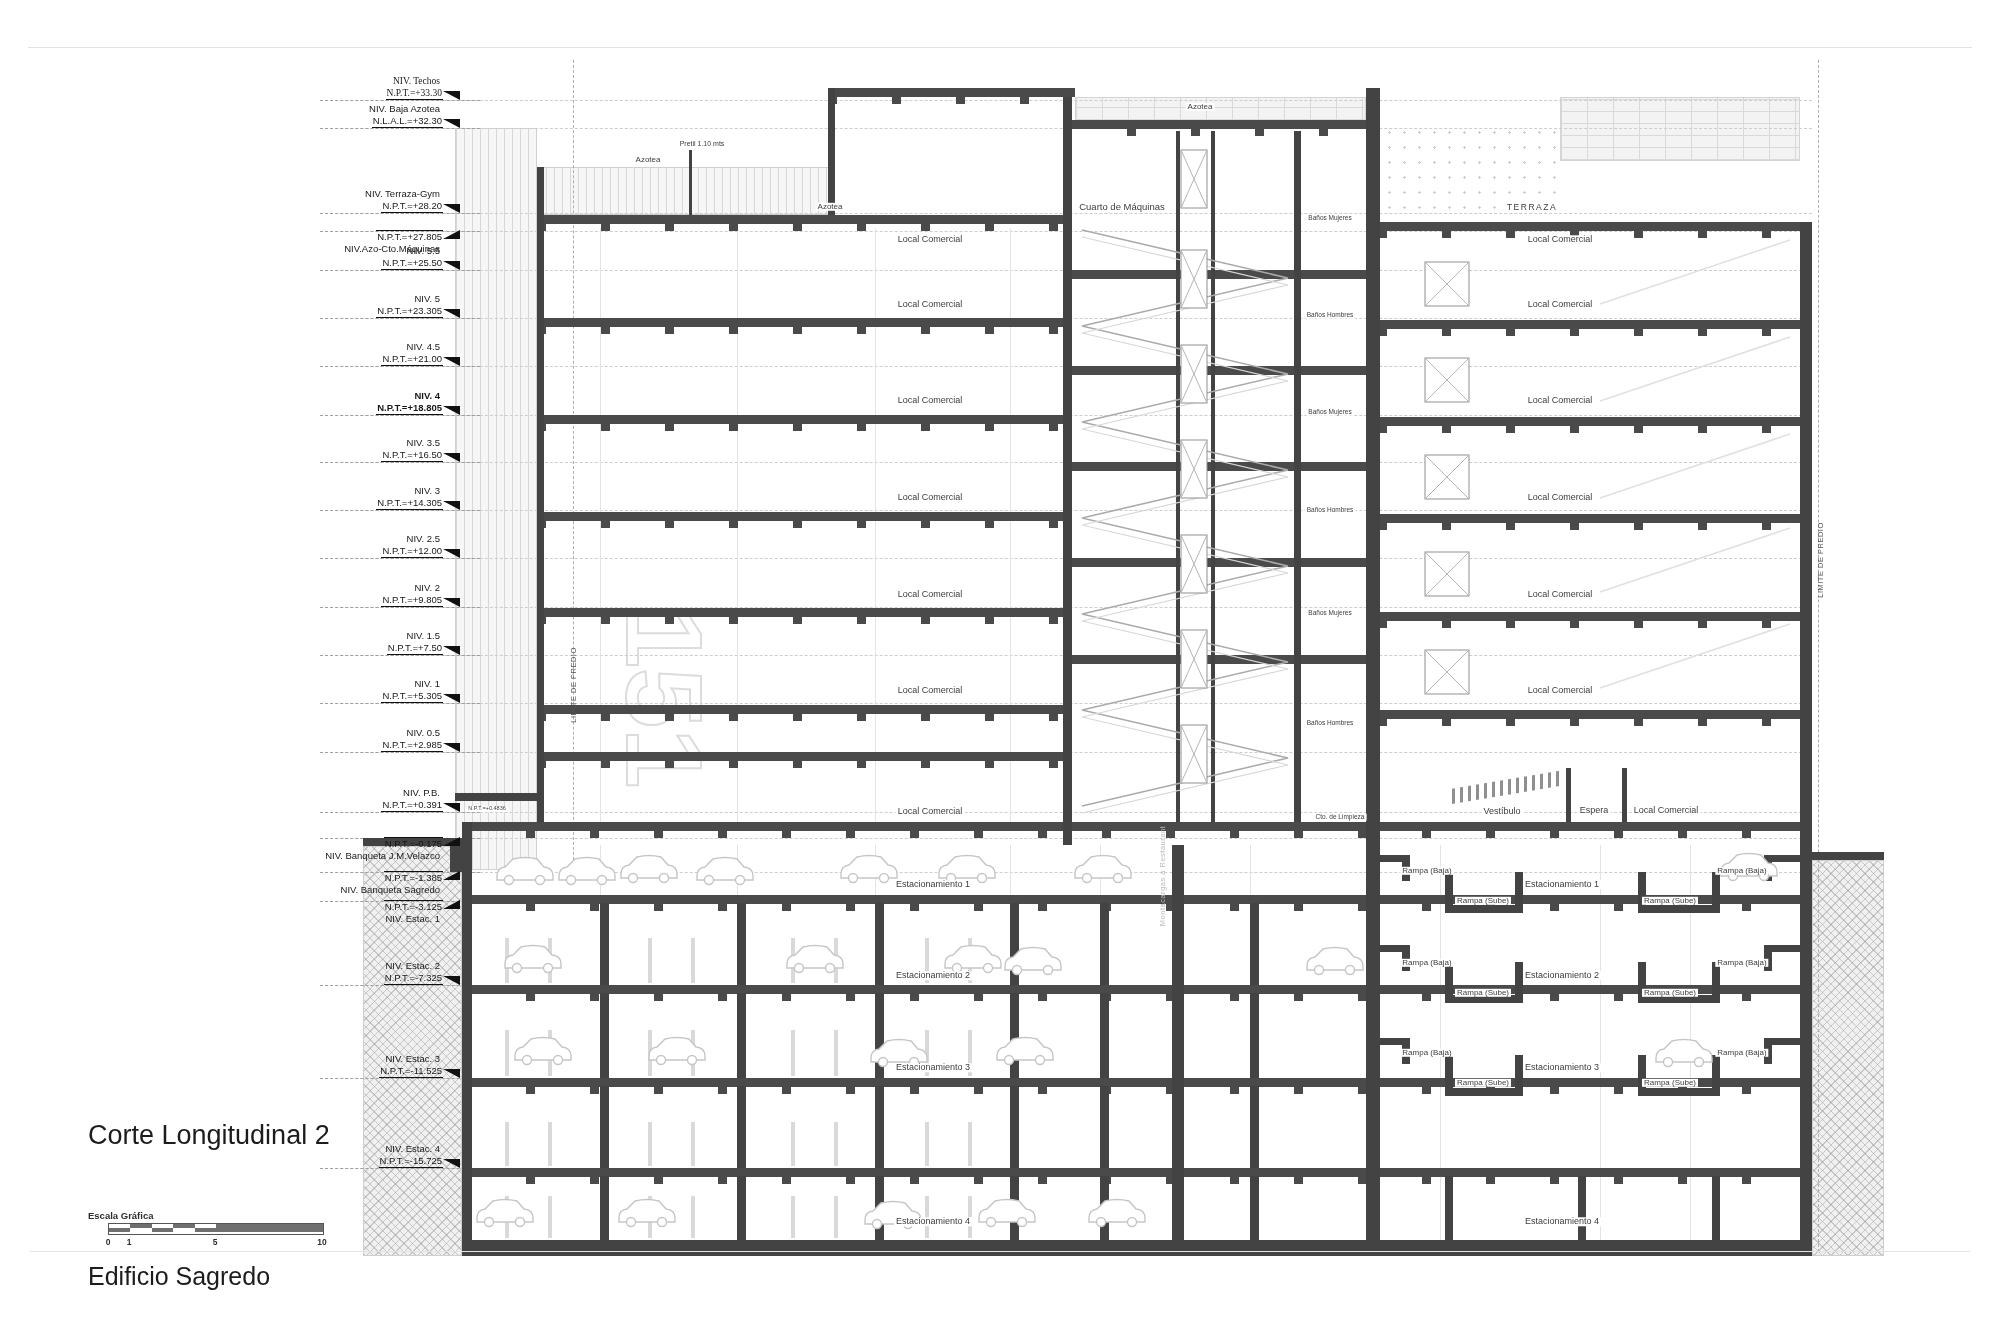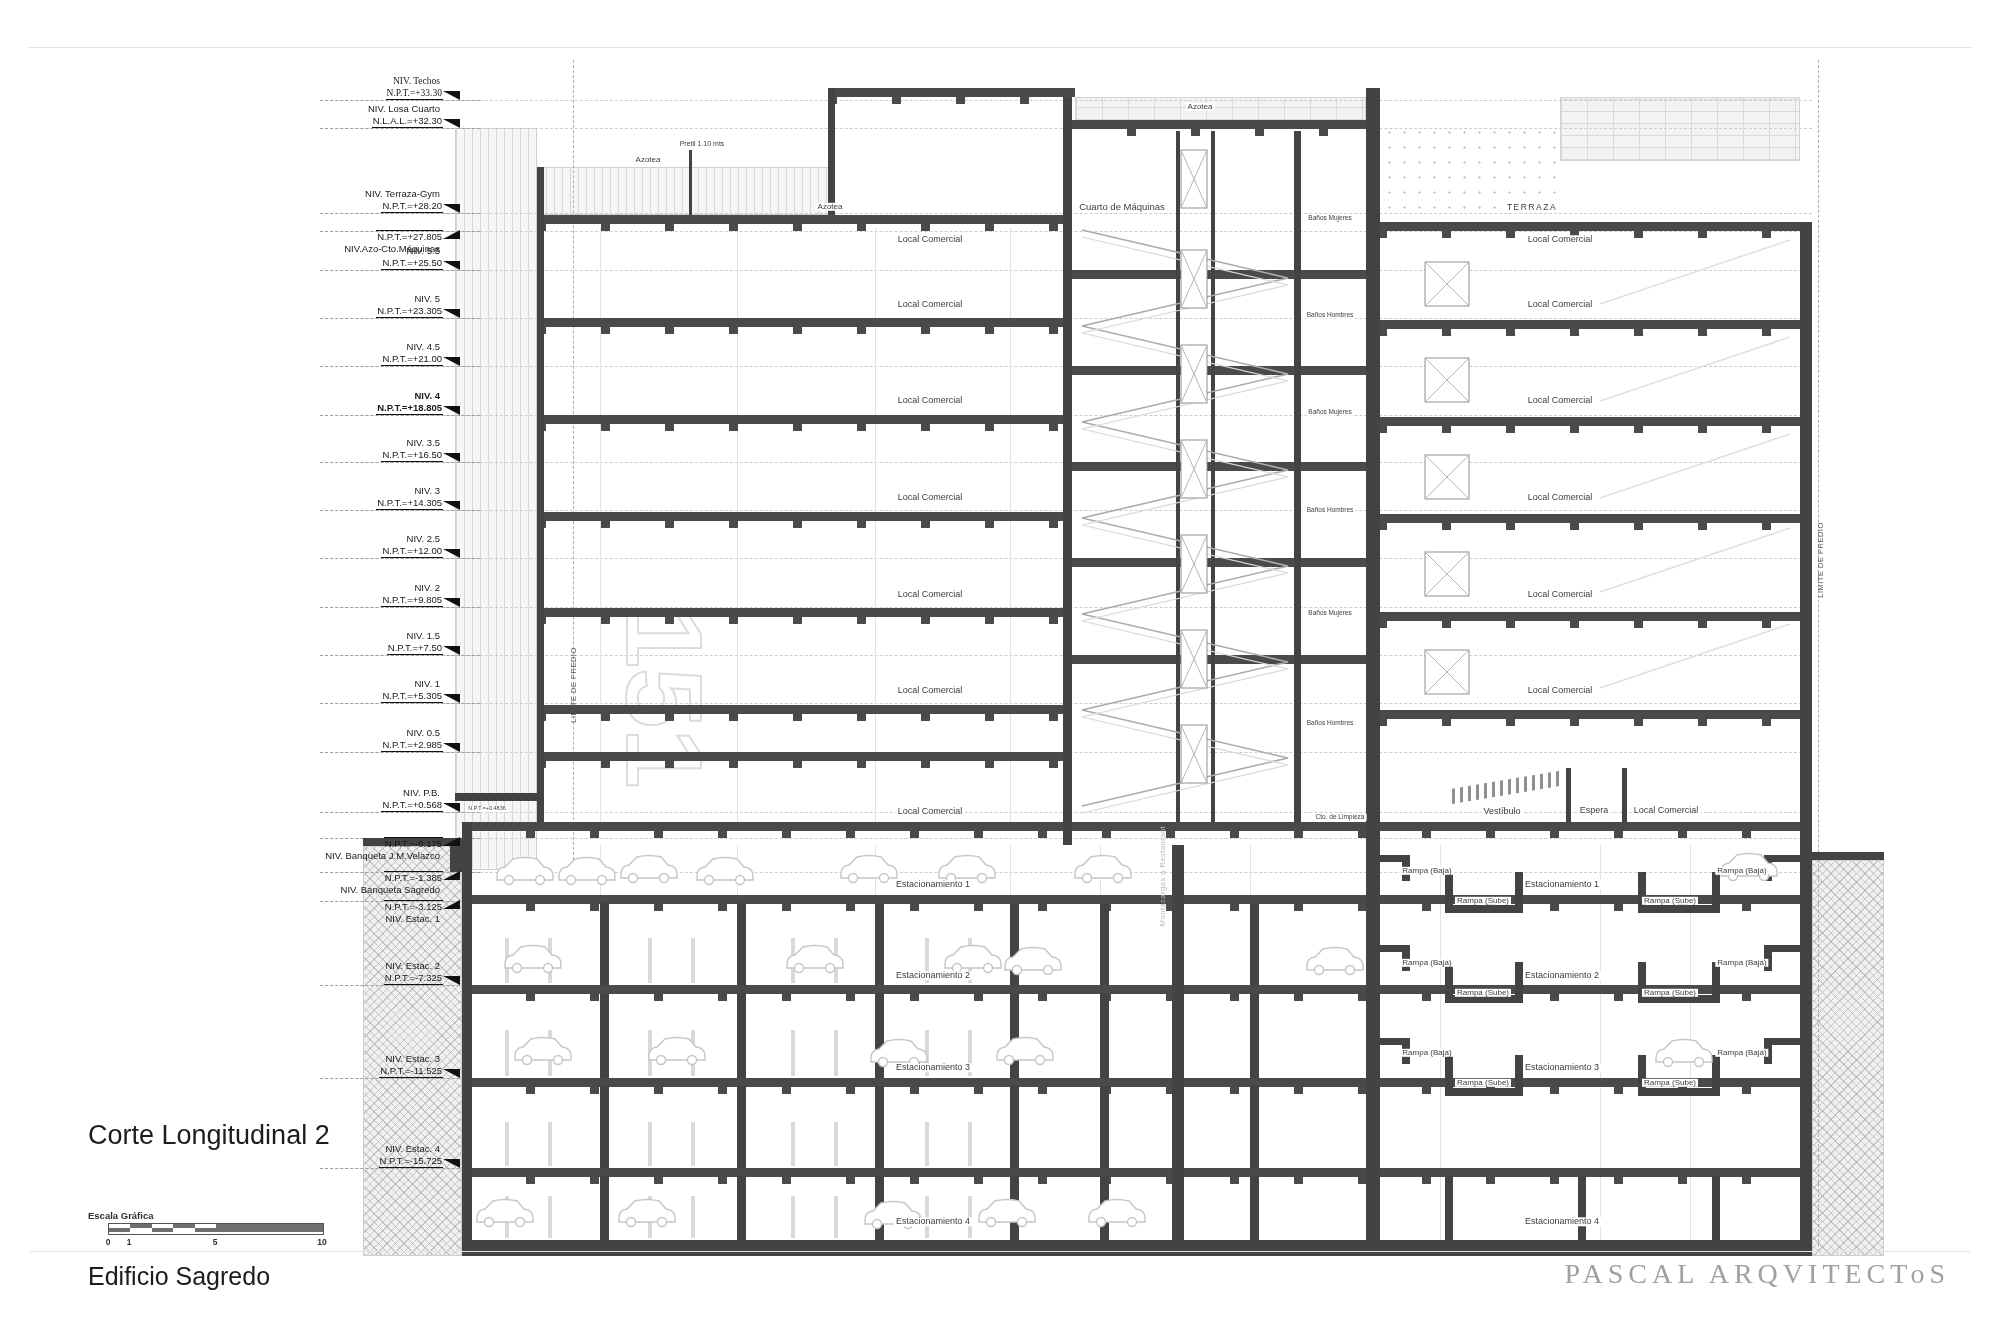--- a/index.html
+++ b/index.html
@@ -62,21 +62,20 @@
       <div class="seg" style="left: 21px; top: 0px; width: 22px; height: 4px;"></div>
       <div class="seg" style="left: 64px; top: 0px; width: 22px; height: 4px;"></div>
       <div class="seg" style="left: 107px; top: 0px; width: 107px; height: 4px;"></div>
       <div class="seg" style="left: 0px; top: 4px; width: 21px; height: 4px;"></div>
       <div class="seg" style="left: 43px; top: 4px; width: 21px; height: 4px;"></div>
       <div class="seg" style="left: 86px; top: 4px; width: 21px; height: 4px;"></div>
       <div class="seg" style="left: 107px; top: 4px; width: 107px; height: 4px;"></div>
     </div>
   <div id="sep-line"></div>
   <div id="project-name">Edificio Sagredo</div>
-  <div id="firm-logo">PASCAL ARQVITECToS</div>
 <div class="abs stripes" style="left: 455px; top: 128px; width: 82px; height: 742px;"></div>
     <div class="abs stripes" style="left: 537px; top: 167px; width: 293px; height: 48px;"></div>
     <div class="abs brick" style="left: 1075px; top: 97px; width: 291px; height: 24px;"></div>
     <div class="abs brick" style="left: 1560px; top: 97px; width: 240px; height: 64px;"></div>
     <div class="abs dots" style="left: 1382px; top: 125px; width: 175px; height: 90px;"></div>
     <div class="abs earth" style="left: 363px; top: 846px; width: 99px; height: 410px;"></div>
     <div class="abs earth" style="left: 1812px; top: 860px; width: 72px; height: 396px;"></div>
     <div class="abs wm" style="left: 548px; top: 588px; width: 150px; height: 190px;">151</div>
     <div class="abs lvl-line" style="left: 320px; top: 100px; width: 1492px; height: 0px;"></div>
     <div class="abs mk-dash" style="left: 320px; top: 100px; width: 160px; height: 0px;"></div>
@@ -501,21 +500,21 @@
     <div class="lbl" style="left: 1670px; top: 1083px; font-size: 8px;">Rampa (Sube)</div>
     <div class="lbl" style="left: 487px; top: 809px; font-size: 5.5px;">N.P.T.=+0.4836</div>
     <div class="vlbl" style="left: 573px; top: 685px; color: rgb(85, 85, 85);">LIMITE DE PREDIO</div>
     <div class="vlbl" style="left: 1820px; top: 560px; color: rgb(85, 85, 85);">LIMITE DE PREDIO</div>
     <div class="vlbl" style="left: 1162px; top: 876px; color: rgb(185, 185, 185);">Montacargas a Restaurant</div>
     <div class="mk up" style="top: 75px; font-family: Liberation Serif, serif;">
       <div class="nm">NIV. Techos</div>
       <div><span class="npt">N.P.T.=+33.30</span><span class="tri"></span></div>
     </div>
     <div class="mk up" style="top: 103px;">
-      <div class="nm">NIV. Losa Cuarto</div>
+      <div class="nm">NIV. Baja Azotea</div>
       <div><span class="npt">N.L.A.L.=+32.30</span><span class="tri"></span></div>
     </div>
     <div class="mk up" style="top: 188px;">
       <div class="nm">NIV. Terraza-Gym</div>
       <div><span class="npt">N.P.T.=+28.20</span><span class="tri"></span></div>
     </div>
     <div class="mk dn" style="top: 230px;">
       <div><span class="npt">N.P.T.=+27.805</span><span class="tri"></span></div>
       <div class="nm">NIV.Azo-Cto.Máquinas</div>
     </div>
@@ -558,21 +557,21 @@
     <div class="mk up" style="top: 678px;">
       <div class="nm">NIV. 1</div>
       <div><span class="npt">N.P.T.=+5.305</span><span class="tri"></span></div>
     </div>
     <div class="mk up" style="top: 727px;">
       <div class="nm">NIV. 0.5</div>
       <div><span class="npt">N.P.T.=+2.985</span><span class="tri"></span></div>
     </div>
     <div class="mk up" style="top: 787px;">
       <div class="nm">NIV. P.B.</div>
-      <div><span class="npt">N.P.T.=+0.568</span><span class="tri"></span></div>
+      <div><span class="npt">N.P.T.=+0.391</span><span class="tri"></span></div>
     </div>
     <div class="mk dn" style="top: 837px;">
       <div><span class="npt">N.P.T.=-0.175</span><span class="tri"></span></div>
       <div class="nm">NIV. Banqueta J.M.Velazco</div>
     </div>
     <div class="mk dn" style="top: 871px;">
       <div><span class="npt">N.P.T.=-1.385</span><span class="tri"></span></div>
       <div class="nm">NIV. Banqueta Sagredo</div>
     </div>
     <div class="mk dn" style="top: 900px;">

